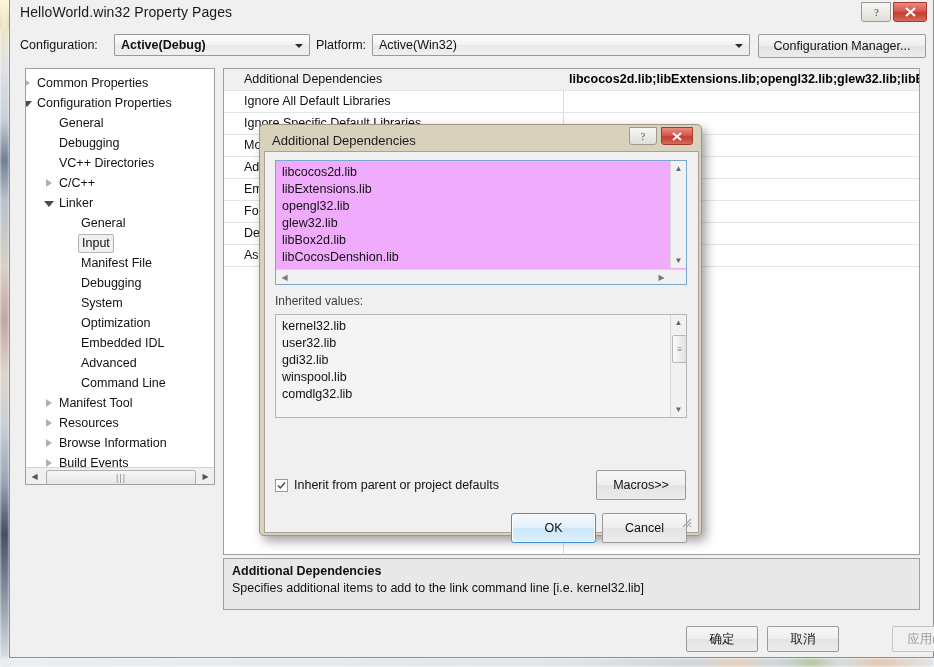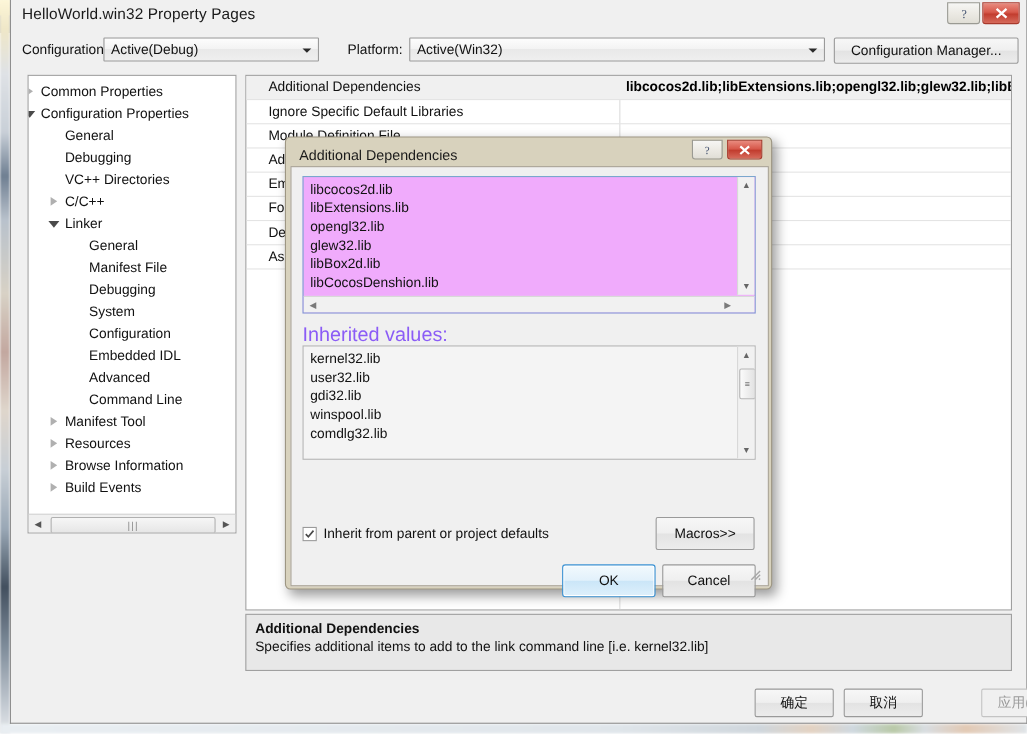--- a/index.html
+++ b/index.html
@@ -262,21 +262,21 @@
     position:absolute; box-sizing:border-box;
     border:1px solid #3c93d4; border-radius:3px;
     background: linear-gradient(to bottom, #f2f9fd 0%, #e2f1fb 48%, #cbe6f8 52%, #def0fc 100%);
     display:flex; align-items:center; justify-content:center;
     font-size:12.5px; color:#111;
     box-shadow: inset 0 0 0 1px #ffffff;
   }
   .grip {
     position:absolute; right:6px; bottom:4px; width:13px; height:13px;
   }
-  .lbl-small { position:absolute; font-size:18px; color:#8b5cf6; }
+  .lbl-small { position:absolute; font-size:12px; color:#404040; }
 </style>
 </head>
 <body>
 
 <div id="backdrop">
   <div class="bg-top"></div>
   <div class="bg-top-blobs">
     <div class="blob" style="left:700px;top:-6px;width:26px;height:18px;background:#f2b06a;"></div>
     <div class="blob" style="left:790px;top:-6px;width:26px;height:18px;background:#9fd26a;"></div>
     <div class="blob" style="left:872px;top:-6px;width:26px;height:18px;background:#e8785f;"></div>
@@ -304,21 +304,21 @@
     </div>
     <div class="win-btn close">
       <svg width="13" height="12" viewBox="0 0 13 12">
         <path d="M2 2 L11 10 M11 2 L2 10" stroke="#ffffff" stroke-width="2.1" fill="none"></path>
       </svg>
     </div>
   </div>
 
   <div class="cfgbar">
     <div class="lbl" style="left:10px;top:6px;">Configuration:</div>
-    <div class="combo" style="left:84px;top:2px;width:196px;">
+    <div class="combo" style="left:104px;top:2px;width:196px;font-weight:bold;">
       <span class="cval">Active(Debug)</span>
       <span class="arrow"></span>
     </div>
     <div class="lbl" style="left:306px;top:6px;">Platform:</div>
     <div class="combo" style="left:362px;top:2px;width:378px;">
       <span class="cval">Active(Win32)</span>
       <span class="arrow"></span>
     </div>
     <div class="btn" style="left:748px;top:2px;width:168px;height:24px;">Configuration Manager...</div>
   </div>
@@ -334,24 +334,25 @@
         <div class="tnode"><span class="glyph" style="left: 16px;"></span><span class="tlabel" style="margin-left: 30px;">General</span></div>
         <div class="tnode"><span class="glyph" style="left: 16px;"></span><span class="tlabel" style="margin-left: 30px;">Debugging</span></div>
         <div class="tnode"><span class="glyph" style="left: 16px;"></span><span class="tlabel" style="margin-left: 30px;">VC++ Directories</span></div>
         <div class="tnode"><span class="glyph" style="left: 16px;">
             <span class="arr-collapsed"></span>
           </span><span class="tlabel" style="margin-left: 30px;">C/C++</span></div>
         <div class="tnode"><span class="glyph" style="left: 16px;">
             <span class="arr-expanded"></span>
           </span><span class="tlabel" style="margin-left: 30px;">Linker</span></div>
         <div class="tnode"><span class="glyph" style="left: 38px;"></span><span class="tlabel" style="margin-left: 52px;">General</span></div>
+        <div class="tnode sel"><span class="glyph" style="left: 38px;"></span><span class="tlabel" style="margin-left: 52px;">Input</span></div>
         <div class="tnode"><span class="glyph" style="left: 38px;"></span><span class="tlabel" style="margin-left: 52px;">Manifest File</span></div>
         <div class="tnode"><span class="glyph" style="left: 38px;"></span><span class="tlabel" style="margin-left: 52px;">Debugging</span></div>
         <div class="tnode"><span class="glyph" style="left: 38px;"></span><span class="tlabel" style="margin-left: 52px;">System</span></div>
-        <div class="tnode"><span class="glyph" style="left: 38px;"></span><span class="tlabel" style="margin-left: 52px;">Configuration</span></div>
+        <div class="tnode"><span class="glyph" style="left: 38px;"></span><span class="tlabel" style="margin-left: 52px;">Optimization</span></div>
         <div class="tnode"><span class="glyph" style="left: 38px;"></span><span class="tlabel" style="margin-left: 52px;">Embedded IDL</span></div>
         <div class="tnode"><span class="glyph" style="left: 38px;"></span><span class="tlabel" style="margin-left: 52px;">Advanced</span></div>
         <div class="tnode"><span class="glyph" style="left: 38px;"></span><span class="tlabel" style="margin-left: 52px;">Command Line</span></div>
         <div class="tnode"><span class="glyph" style="left: 16px;">
             <span class="arr-collapsed"></span>
           </span><span class="tlabel" style="margin-left: 30px;">Manifest Tool</span></div>
         <div class="tnode"><span class="glyph" style="left: 16px;">
             <span class="arr-collapsed"></span>
           </span><span class="tlabel" style="margin-left: 30px;">Resources</span></div>
         <div class="tnode"><span class="glyph" style="left: 16px;">
@@ -367,20 +368,24 @@
       <div class="hs-arrow r">▶</div>
     </div>
   </div>
 
   <div id="grid">
     <div class="splitter"></div>
     <div id="grid-rows">
         <div class="prow selected">
           <div class="pname">Additional Dependencies</div>
           <div class="pval">libcocos2d.lib;libExtensions.lib;opengl32.lib;glew32.lib;libB</div>
+        </div>
+        <div class="prow">
+          <div class="pname">Ignore All Default Libraries</div>
+          <div class="pval"></div>
         </div>
         <div class="prow">
           <div class="pname">Ignore Specific Default Libraries</div>
           <div class="pval"></div>
         </div>
         <div class="prow">
           <div class="pname">Module Definition File</div>
           <div class="pval"></div>
         </div>
         <div class="prow">

